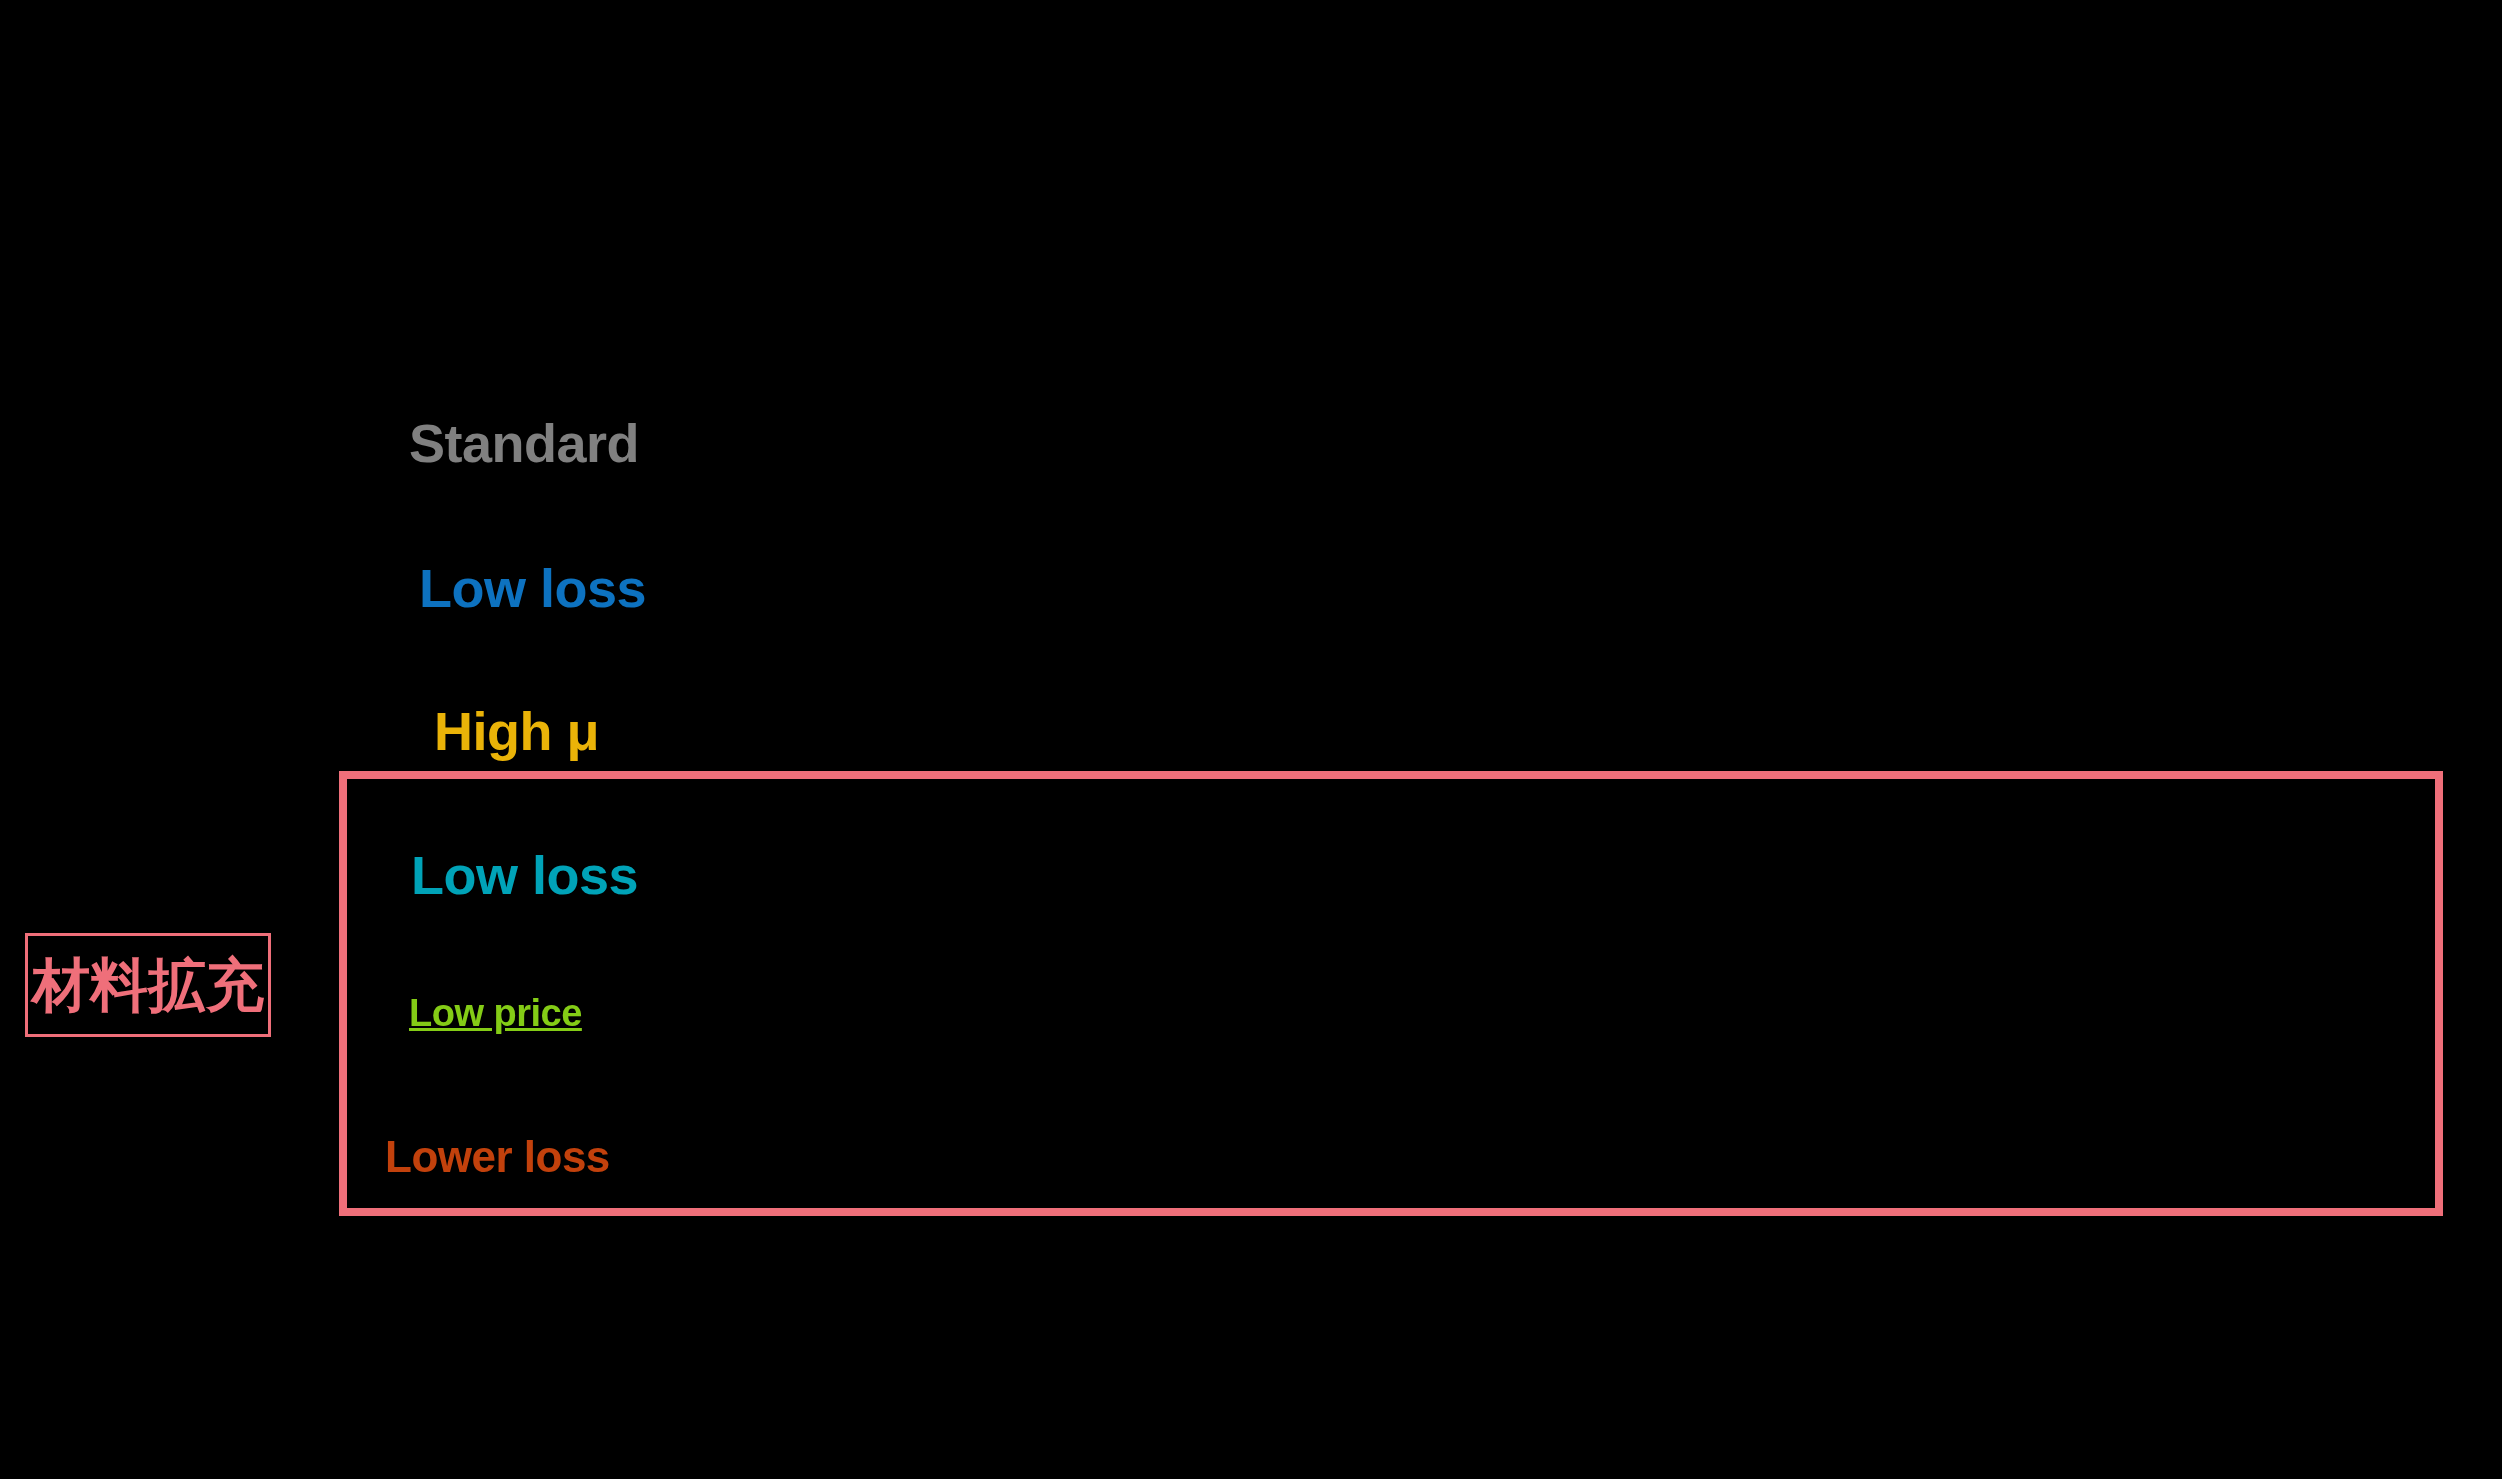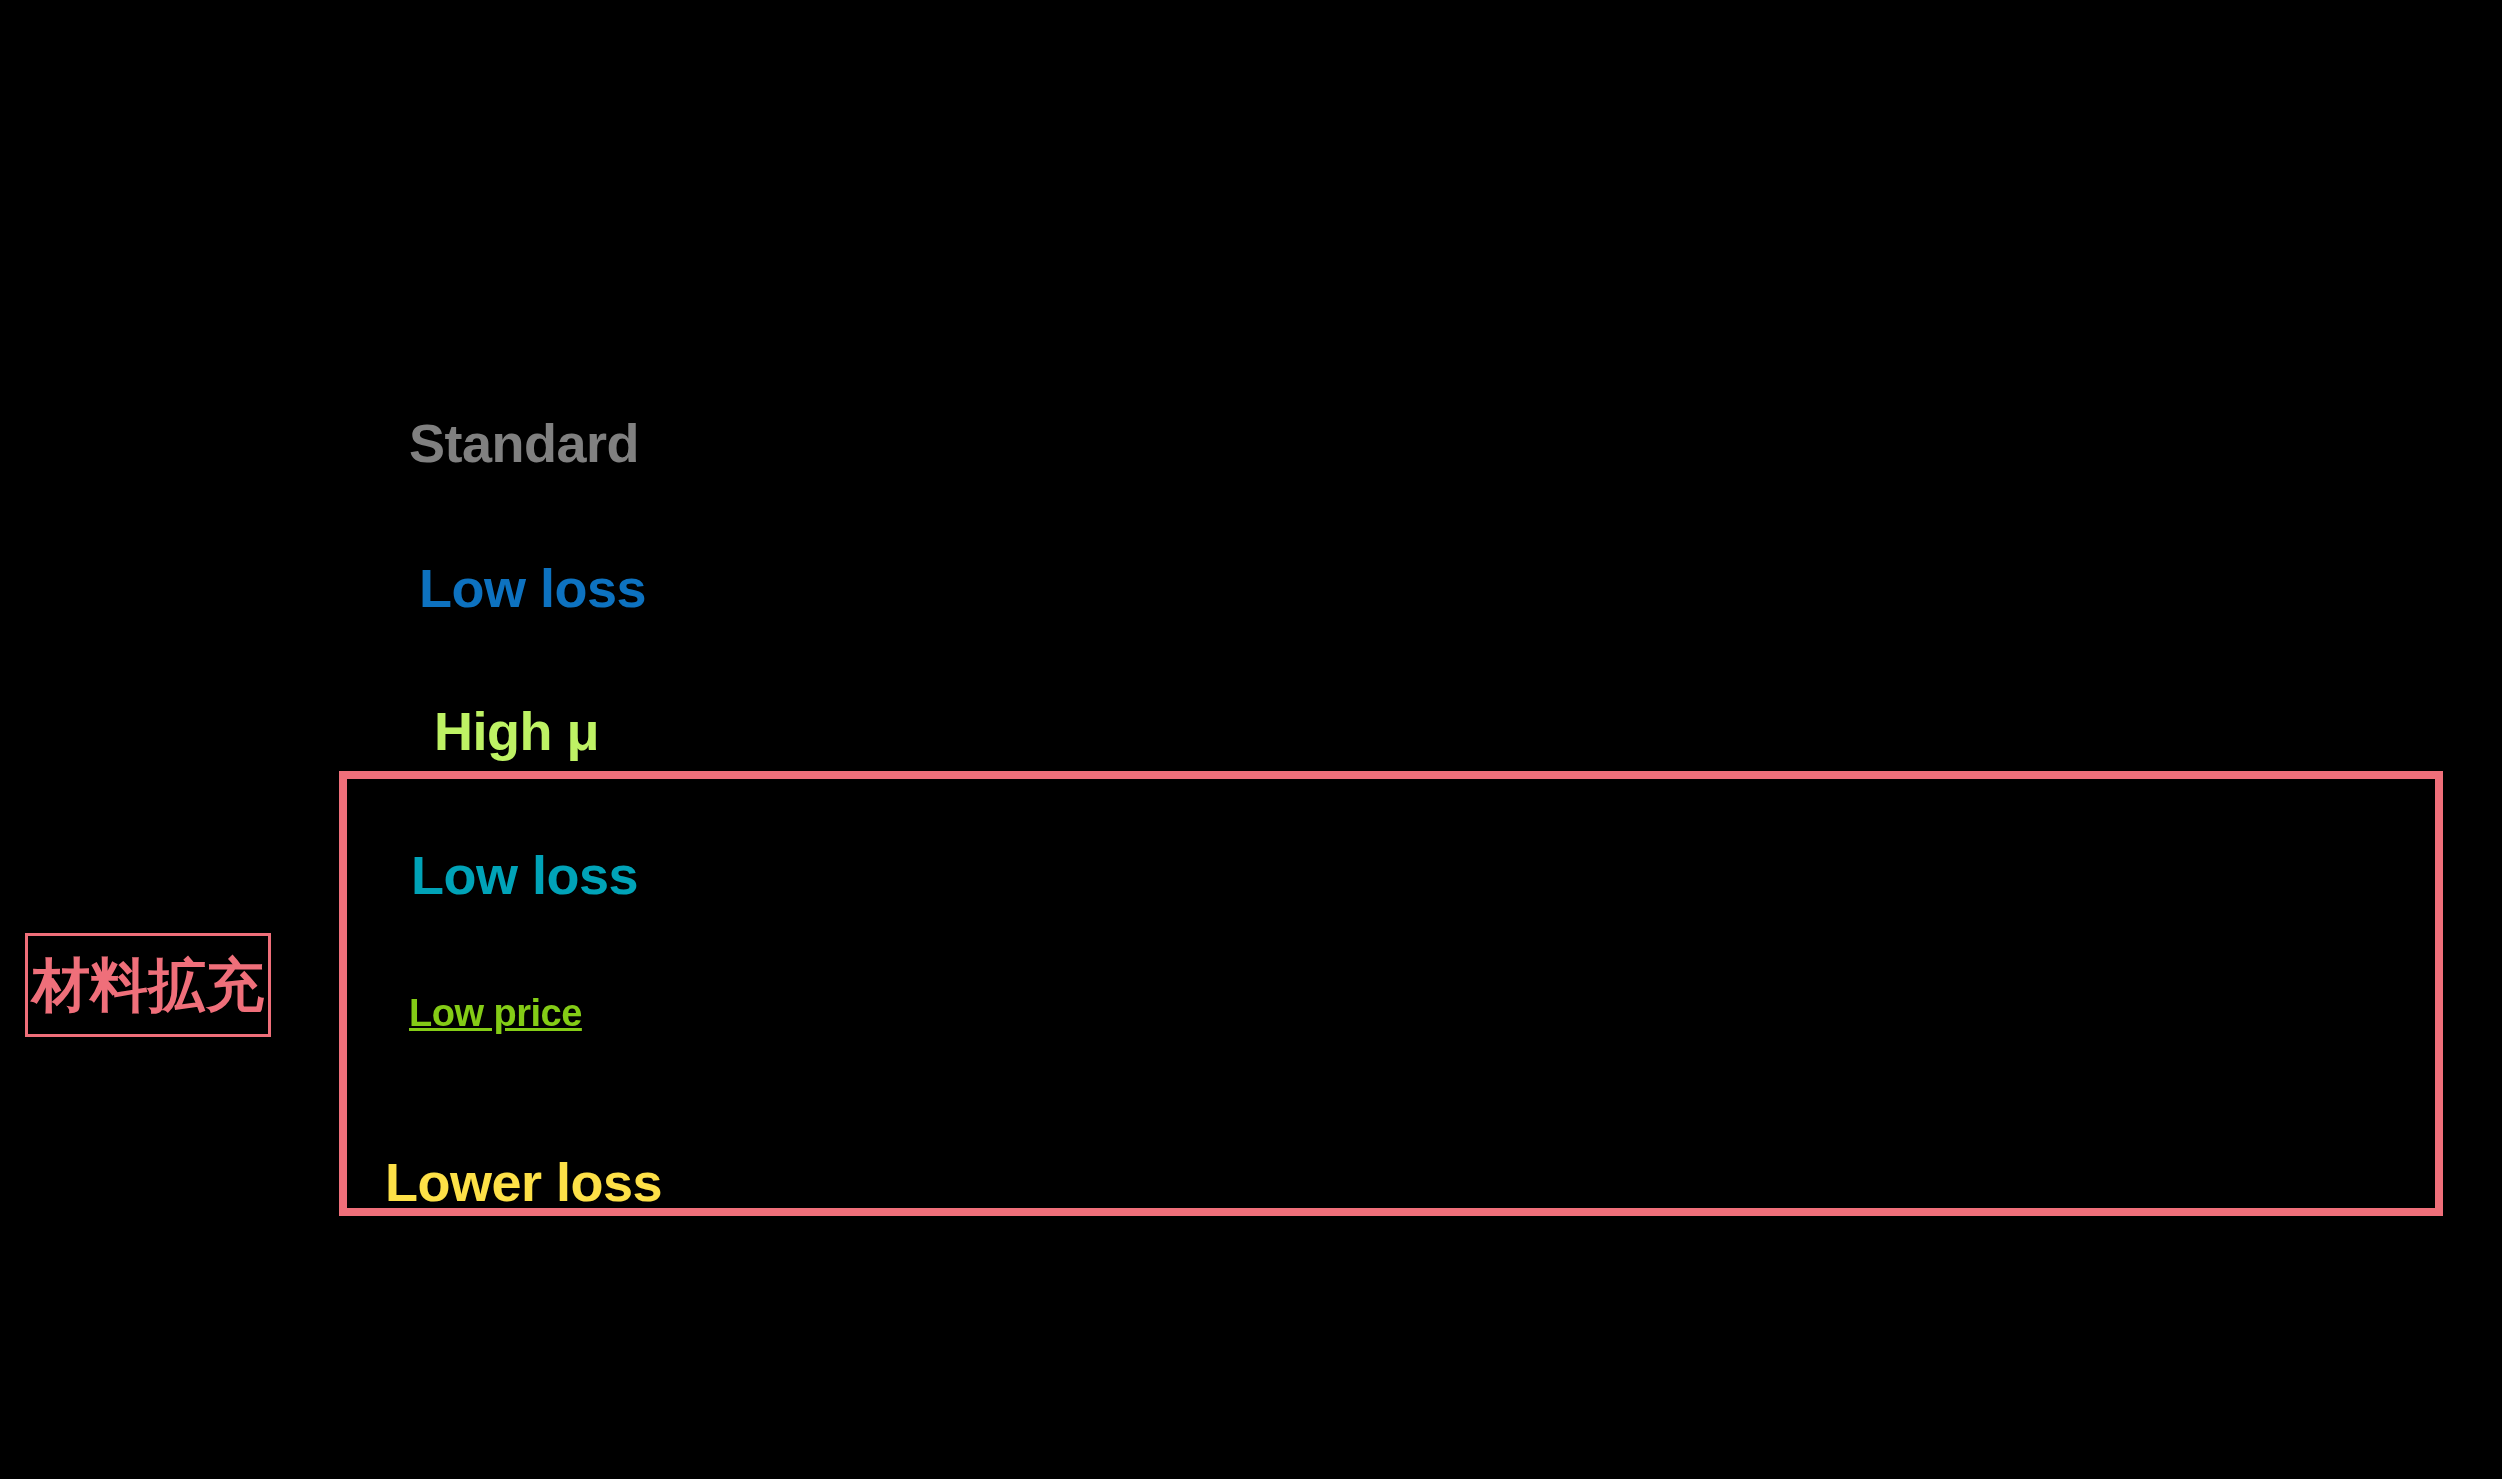--- a/index.html
+++ b/index.html
@@ -38,41 +38,40 @@
   .lbl-lowloss-blue {
     left: 419px;
     top: 561px;
     font-size: 54px;
     color: #0d72c0;
   }
   .lbl-highmu {
     left: 434px;
     top: 704px;
     font-size: 54px;
-    color: #bef264;
+    color: #eab308;
   }
   .lbl-lowloss-teal {
     left: 411px;
     top: 848px;
     font-size: 54px;
     color: #00a3b8;
   }
   .lbl-lowprice {
     left: 409px;
     top: 994px;
     font-size: 38px;
     color: #84cc16;
     text-decoration: underline;
   }
   .lbl-lowerloss {
     left: 385px;
     top: 1135px;
-    font-size: 54px;
-    color: #fde047;
-    margin-top: 20px;
+    font-size: 44px;
+    color: #c2410c;
   }
 
   
   .highlight-box {
     position: absolute;
     left: 339px;
     top: 771px;
     width: 2104px;
     height: 445px;
     border: 8px solid #ef6f7a;

